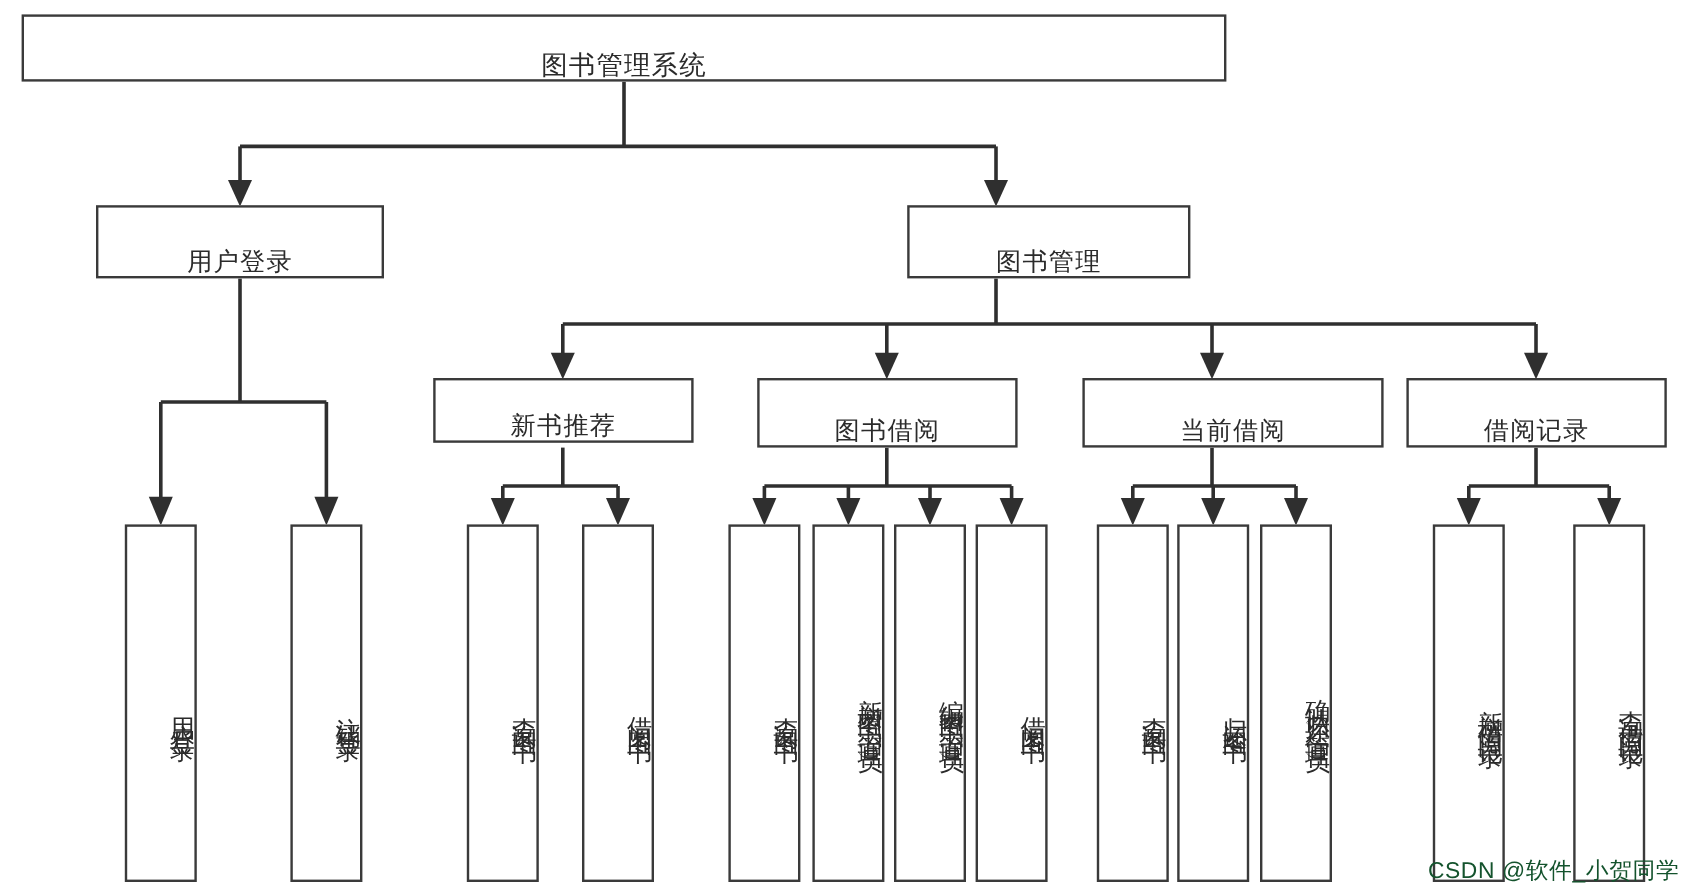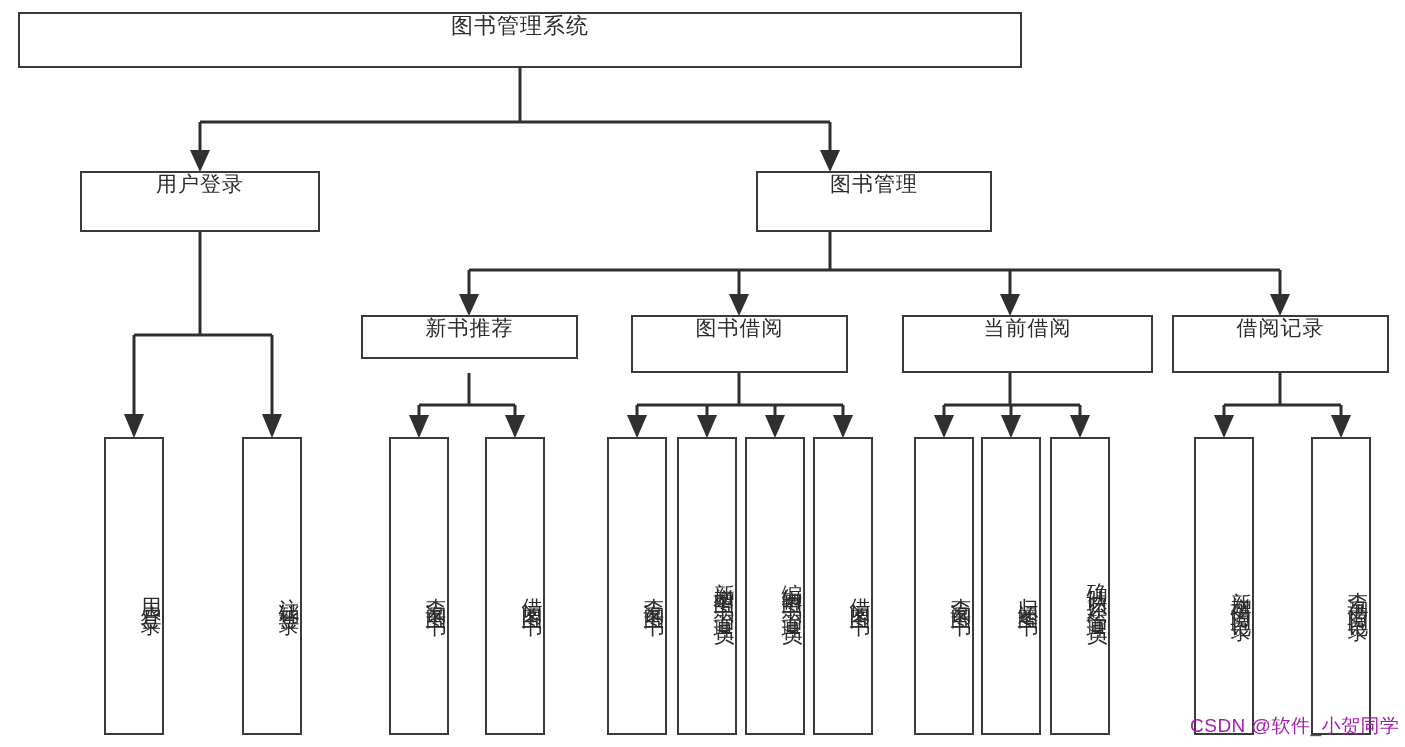--- a/index.html
+++ b/index.html
@@ -12,21 +12,21 @@
   #diagram{position:relative;width:1405px;height:747px;}
 
   
   .node{
     position:absolute;
     box-sizing:border-box;
     background:#ffffff;
     border:2px solid #3a3a3a;
     color:#2b2b2b;
     display:flex;
-    align-items:flex-start;
+    align-items:flex-end;
     justify-content:center;
     letter-spacing:1px;
     line-height:1.05;
   }
   .node.horiz{
     font-size:21px;
   }
   .node.root{
     font-size:22px;
   }
@@ -43,21 +43,21 @@
   
   #wires{position:absolute;left:0;top:0;width:1405px;height:747px;}
   #wires line, #wires path{stroke:#2f2f2f;stroke-width:3;fill:none;}
   #wires polygon{fill:#2f2f2f;}
 
   
   #watermark{
     position:absolute;
     left:1190px;top:713px;
     font-size:19px;
-    color:#a21caf;
+    color:#14532d;
     white-space:nowrap;
     letter-spacing:.5px;
   }
 </style>
 </head>
 <body>
 
 <div id="diagram">
 
   <svg id="wires" viewBox="0 0 1405 747">
@@ -126,21 +126,21 @@
     <span>图书管理系统</span>
   </div>
 
   <div class="node horiz" style="left:80px;top:171px;width:240px;height:61px;">
     <span>用户登录</span>
   </div>
   <div class="node horiz" style="left:712px;top:171px;width:236px;height:61px;margin-left:44px;">
     <span>图书管理</span>
   </div>
 
-  <div class="node horiz" style="left:361px;top:315px;width:217px;height:44px;">
+  <div class="node horiz" style="left:361px;top:315px;width:217px;height:54px;">
     <span>新书推荐</span>
   </div>
   <div class="node horiz" style="left:631px;top:315px;width:217px;height:58px;">
     <span>图书借阅</span>
   </div>
   <div class="node horiz" style="left:902px;top:315px;width:251px;height:58px;">
     <span>当前借阅</span>
   </div>
   <div class="node horiz" style="left:1172px;top:315px;width:217px;height:58px;">
     <span>借阅记录</span>

